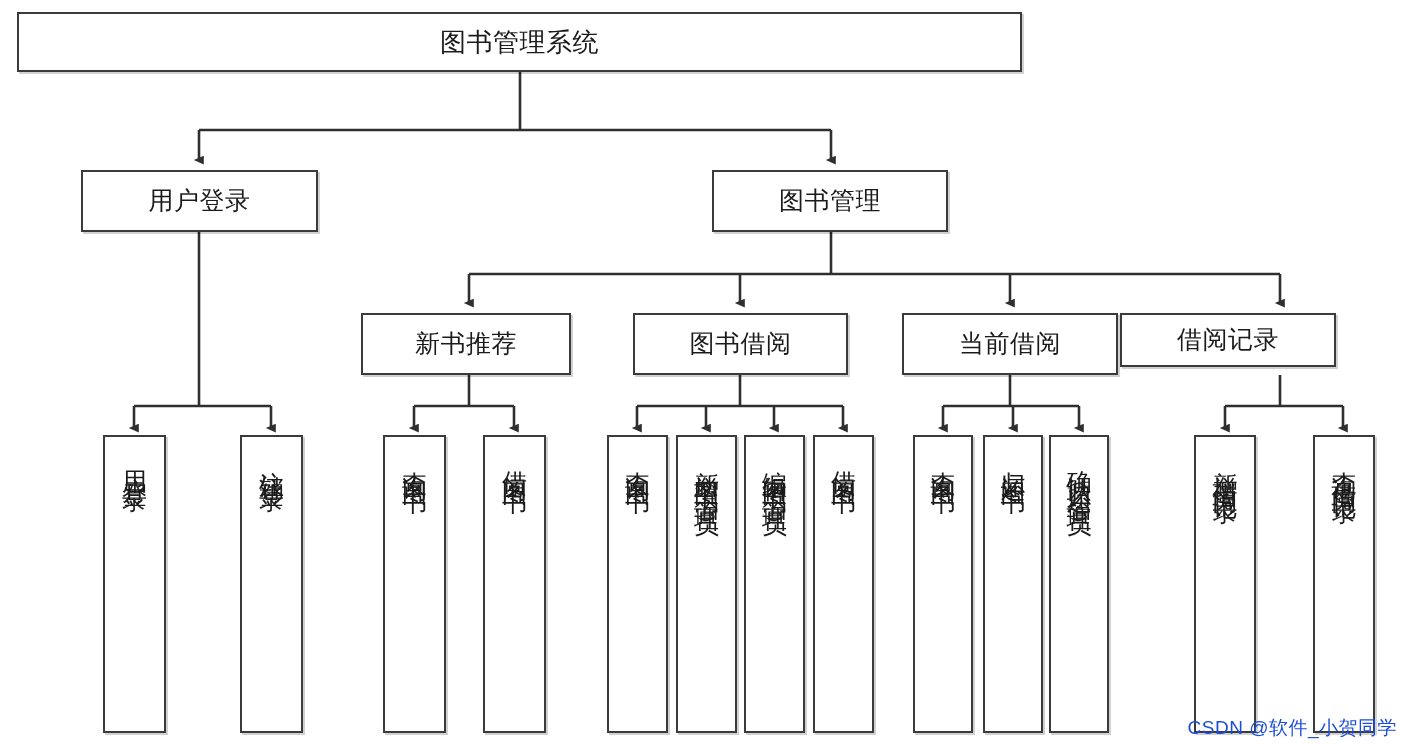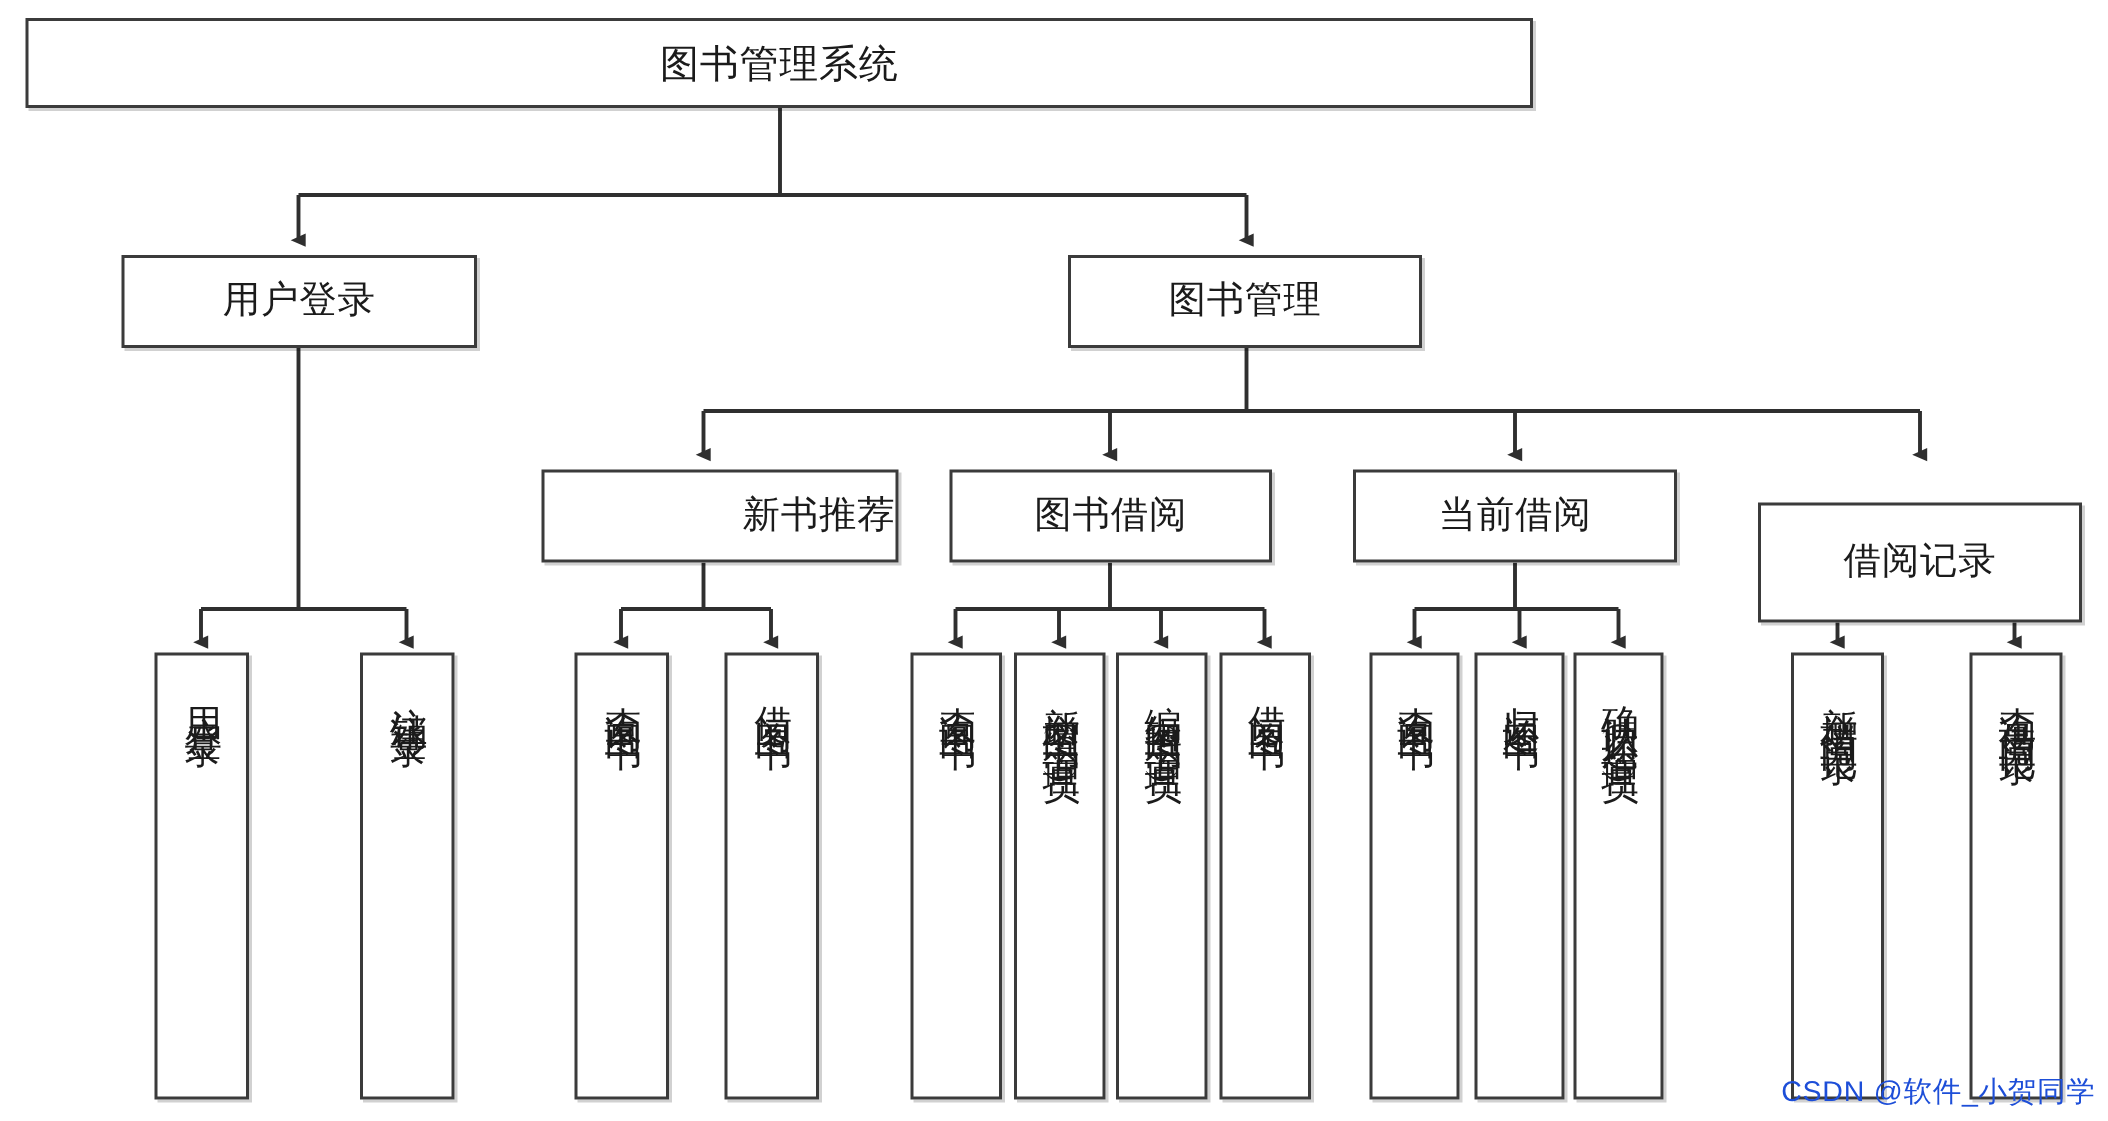--- a/index.html
+++ b/index.html
@@ -125,30 +125,30 @@
     <span class="label">图书管理系统</span>
   </div>
 
   <div class="node" style="left:81px; top:170px; width:237px; height:62px;">
     <span class="label">用户登录</span>
   </div>
   <div class="node" style="left:712px; top:170px; width:236px; height:62px;font-family:Liberation Serif, serif;">
     <span class="label">图书管理</span>
   </div>
 
-  <div class="node" style="left:361px; top:313px; width:238px; height:62px;justify-content:flex-end;">
+  <div class="node" style="left:361px; top:313px; width:210px; height:62px;">
     <span class="label">新书推荐</span>
   </div>
   <div class="node" style="left:902px; top:313px; width:216px; height:62px;">
     <span class="label">当前借阅</span>
   </div>
   <div class="node" style="left:633px; top:313px; width:215px; height:62px;">
     <span class="label">图书借阅</span>
   </div>
-  <div class="node" style="left:1172px; top:313px; width:216px; height:80px;margin-top:22px;">
+  <div class="node" style="left:1120px; top:313px; width:216px; height:54px;">
     <span class="label">借阅记录</span>
   </div>
 
   <div class="node vertical" style="left:103px; top:435px; width:63px; height:298px;">
     <span class="label">用户登录</span>
   </div>
   <div class="node vertical" style="left:240px; top:435px; width:63px; height:298px;">
     <span class="label">注销登录</span>
   </div>
 

